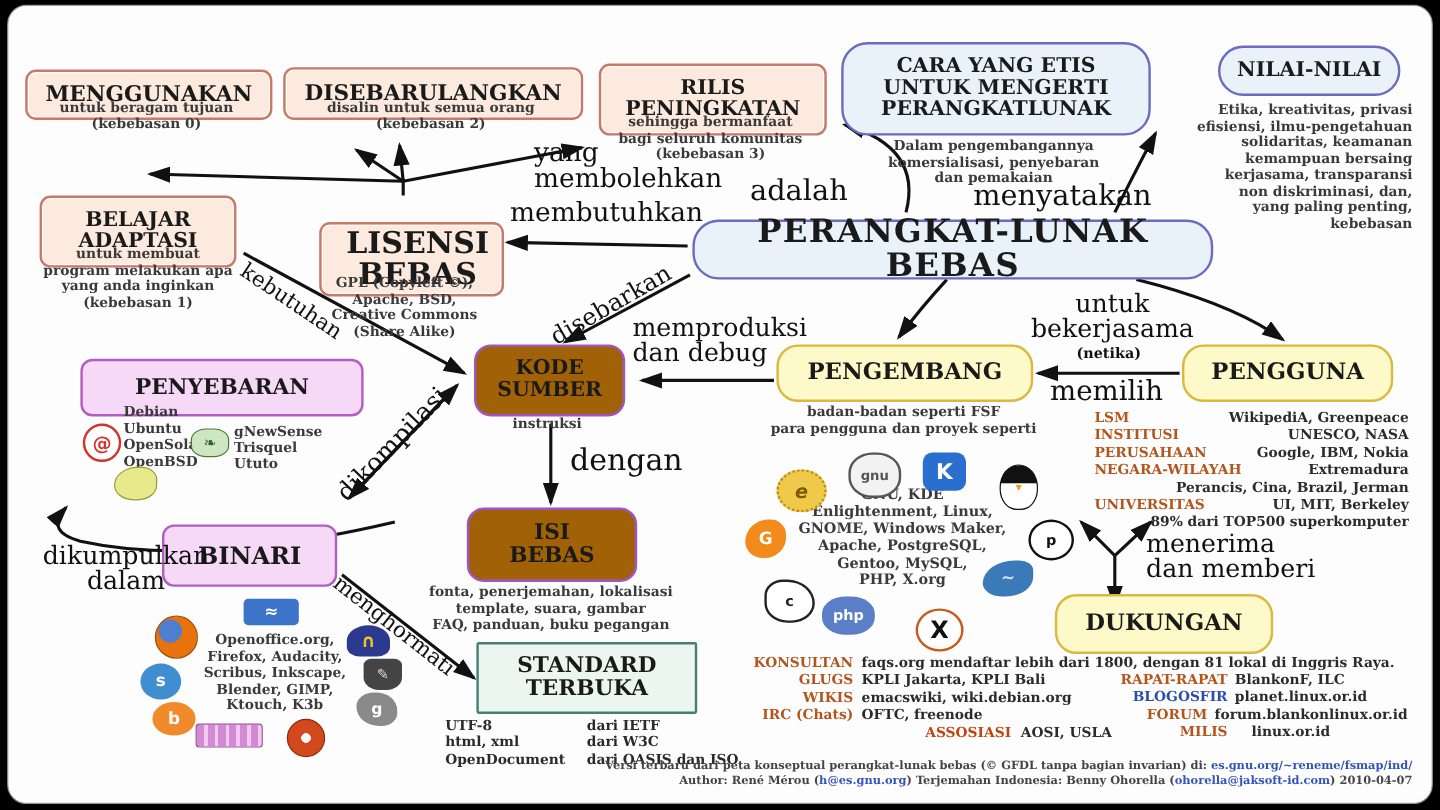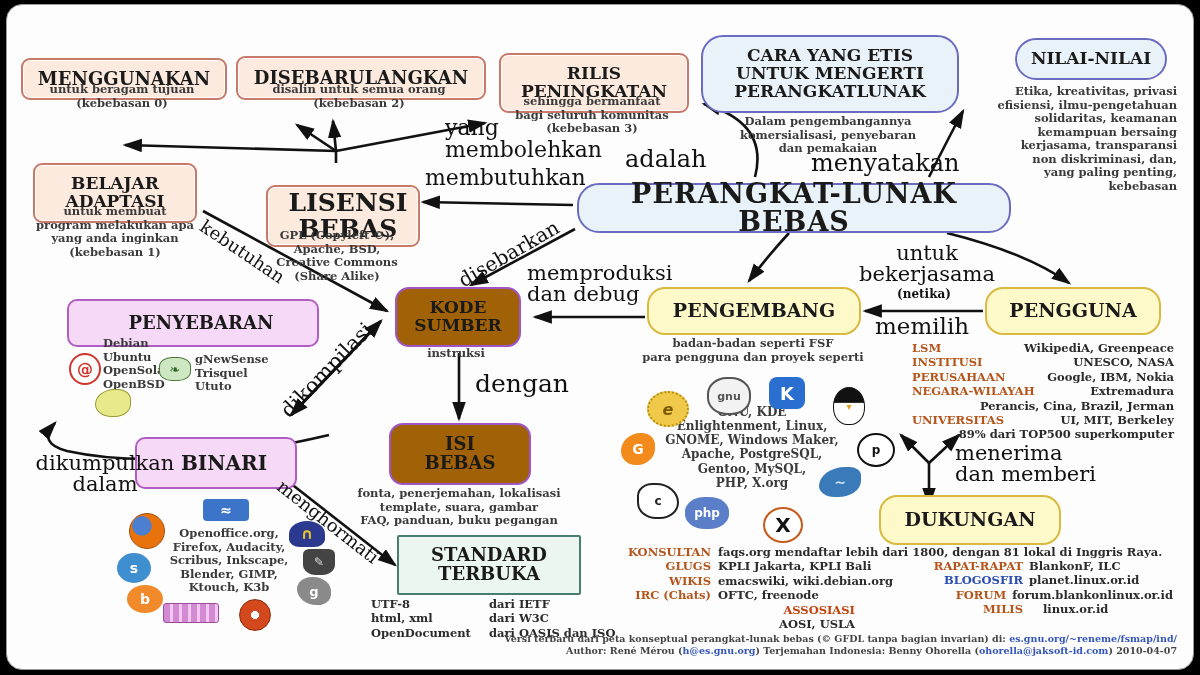--- a/index.html
+++ b/index.html
@@ -6,21 +6,21 @@
     font-family:"DejaVu Serif","Liberation Serif",serif;}
   #canvas{position:absolute;left:6px;top:4px;width:1186px;height:664px;background:#fdfdfd;
     border:1px solid #999;border-radius:16px;overflow:hidden;}
   .abs{position:absolute;}
   .pre{white-space:pre-line;}
   svg.overlay{position:absolute;left:0;top:0;width:1186px;height:664px;pointer-events:none;z-index:1;}
   .node{position:absolute;z-index:2;display:flex;align-items:center;justify-content:center;
     text-align:center;font-weight:bold;color:#1a1a1a;line-height:1.05;}
   .peach{background:#fbeadd;border:2px solid #c8796a;border-radius:9px;box-shadow:0 0 0 1px #fff inset;margin-top:20px;}
   .blue{background:#e9f2f8;border:2px solid #6b6bc0;border-radius:22px;}
-  .pink{background:#f6d9f6;border:2px solid #b05ec4;border-radius:10px;padding-left:16px;}
+  .pink{background:#f6d9f6;border:2px solid #b05ec4;border-radius:10px;}
   .purple{background:#a16207;border:2px solid #a055c5;border-radius:14px;}
   .yellow{background:#fdf9c9;border:2px solid #d9b93f;border-radius:18px;}
   .teal{background:#ecf6f1;border:2px solid #477e71;border-radius:2px;}
   .note{position:absolute;z-index:2;color:#3a3a3a;font-weight:bold;font-size:11.5px;line-height:1.18;text-align:center;}
   .biglabel{position:absolute;z-index:2;color:#111;font-size:22px;line-height:1.0;font-weight:normal;}
   .rot{transform-origin:left top;}
   .krow{display:flex;font-size:11.5px;line-height:1.25;font-weight:bold;}
   .krow .k{color:#b4551c;text-align:right;}
   .krow .v{color:#2b2b2b;}
   .kblue{color:#2a4db0 !important;}
@@ -247,21 +247,21 @@
     <div class="krow">
         <span class="k" style="width:112px;">WIKIS</span>
         <span class="v" style="margin-left:7px;">emacswiki, wiki.debian.org</span>
       </div>
     <div class="krow">
         <span class="k" style="width:112px;">IRC (Chats)</span>
         <span class="v" style="margin-left:7px;">OFTC, freenode</span>
       </div>
   </div>
 
-  <div class="abs krow" style="left:764px;top:598px;z-index:2;flex-direction:column;">
+  <div class="abs krow" style="left:764px;top:598px;z-index:2;">
     <span class="k" style="color:#c1440e;">ASSOSIASI</span>
     <span class="v" style="margin-left:8px;">AOSI, USLA</span>
   </div>
 
   <div class="abs" style="left:898px;top:554px;width:268px;z-index:2;">
     <div class="krow">
         <span class="k" style="width:118px;">RAPAT-RAPAT</span>
         <span class="v" style="margin-left:6px;">BlankonF, ILC</span>
       </div>
     <div class="krow">

